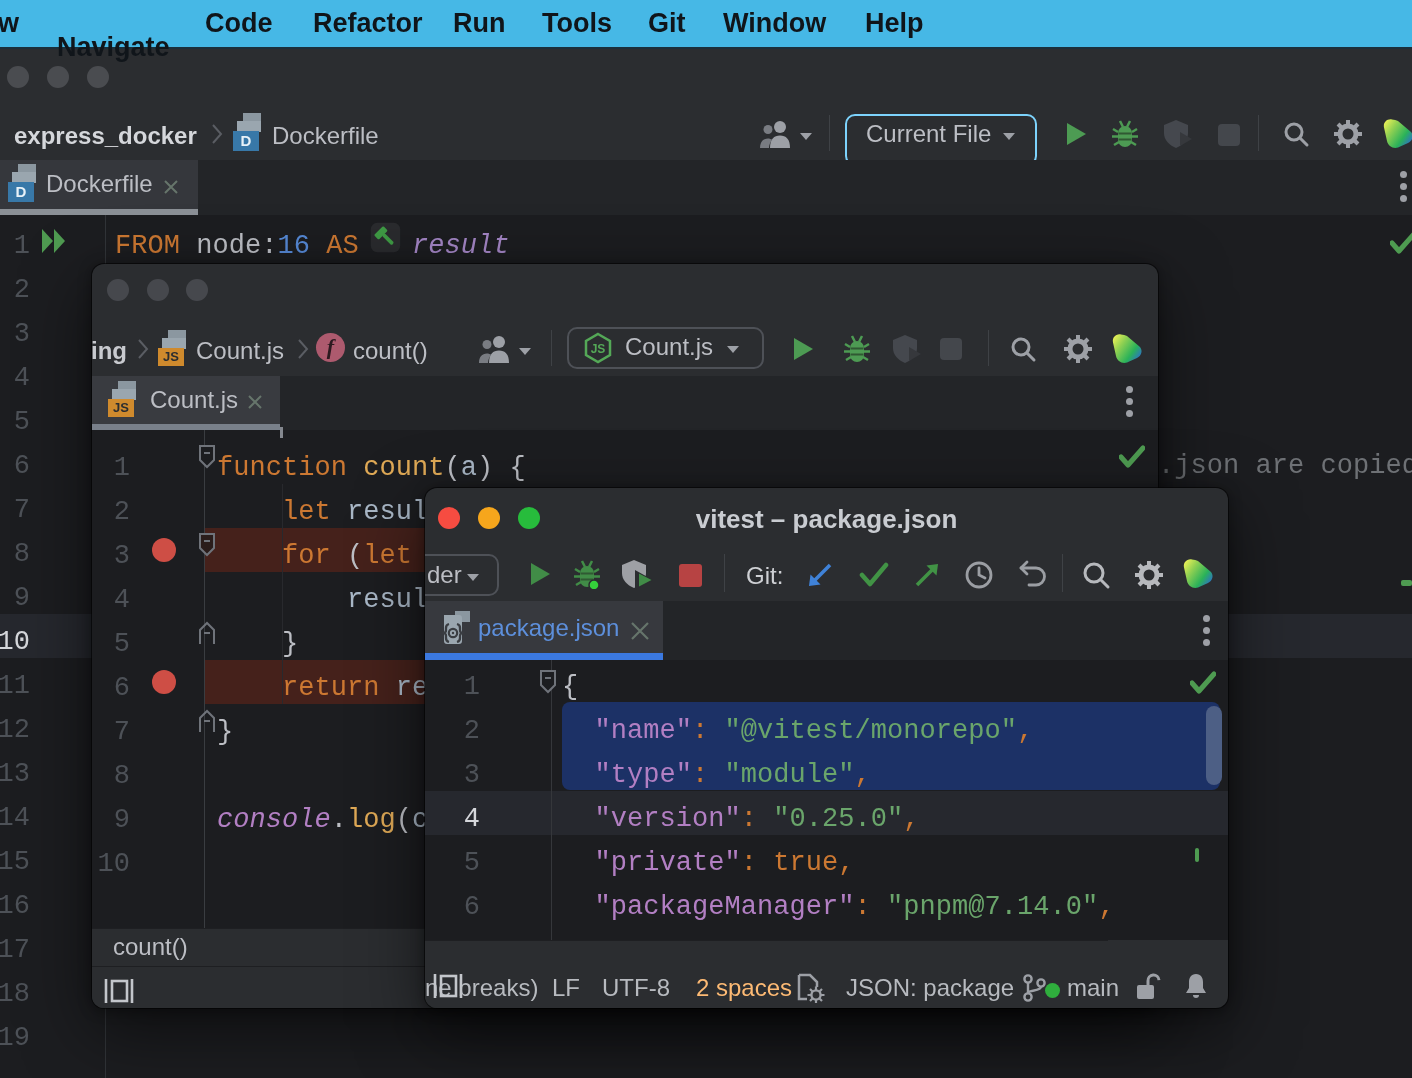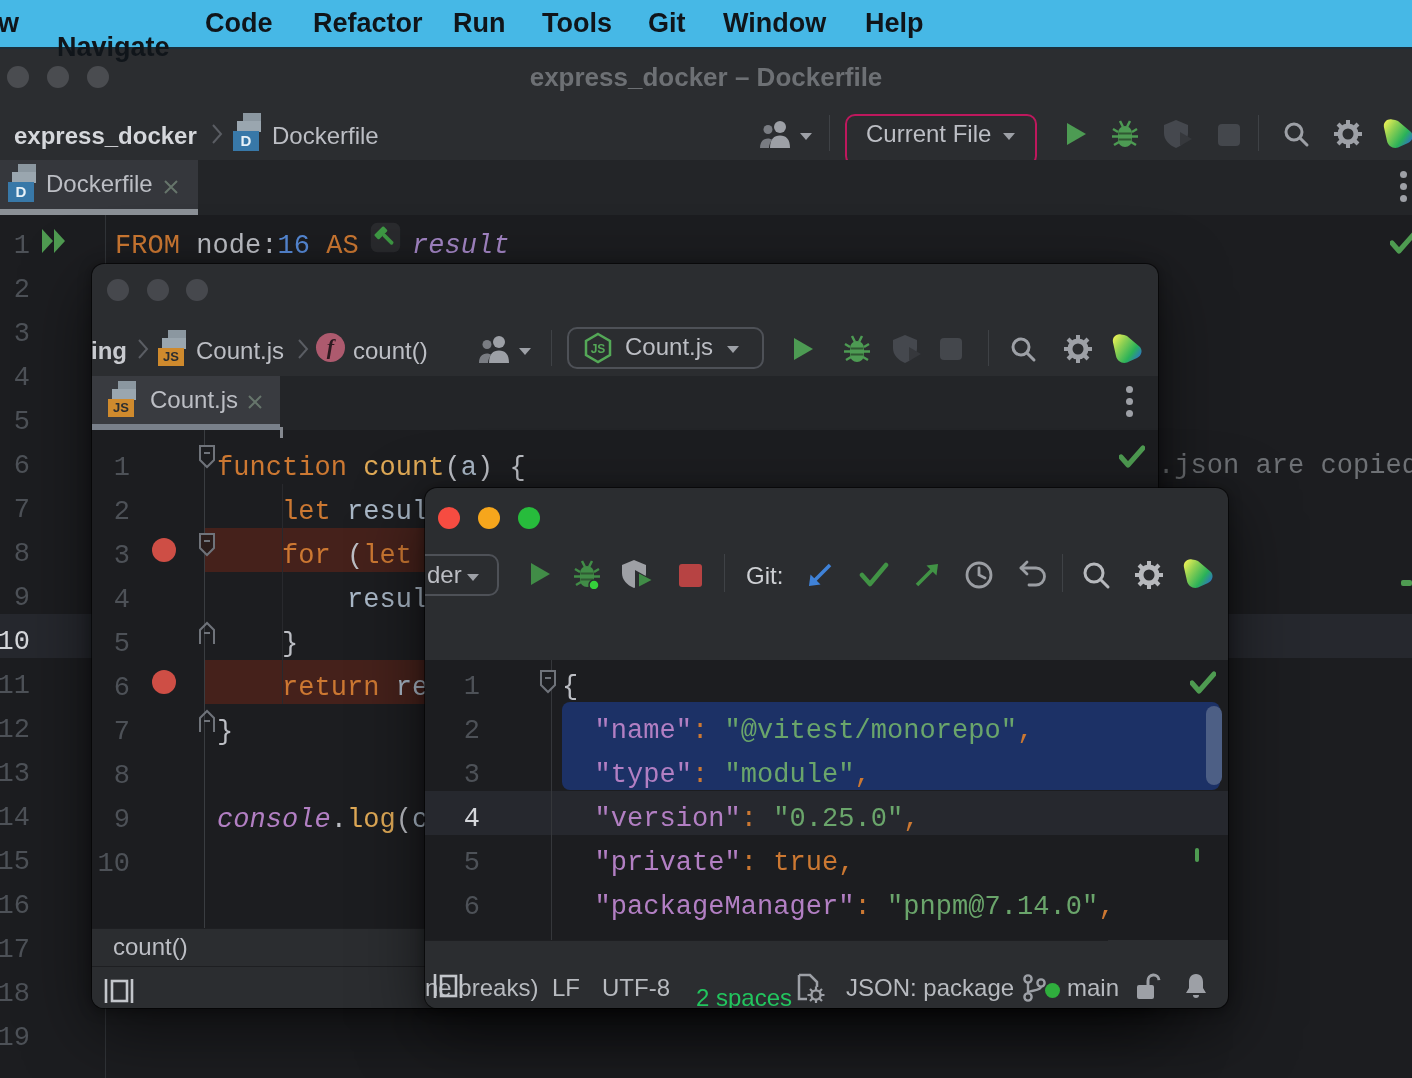--- a/index.html
+++ b/index.html
@@ -23,21 +23,20 @@
 </head>
 <body>
 
 <div class="abs" id="backwin" style="left:0; top:47px; width:1412px; height:1031px; background:#2b2d30;">
 
   <div class="abs lights" style="left:7px; top:19px;">
     <span style="left:0; background:#4a4c50;"></span>
     <span style="left:40px; background:#4a4c50;"></span>
     <span style="left:80px; background:#4a4c50;"></span>
   </div>
-  <div class="abs ui" style="left:0; width:1412px; top:15px; text-align:center; font-weight:bold; font-size:26px; color:#6d7074;">express_docker – Dockerfile</div>
 
   <div class="abs" id="back-toolbar" style="left:0; top:58px; width:1412px; height:55px;">
     <div class="abs ui" style="left:14px; top:17px; font-weight:bold; color:#d5d7db;">express_docker</div>
     <svg class="abs" style="left:210px; top:18px;" width="14" height="22" viewBox="0 0 14 22">
         <path d="M3 2 L11 11 L3 20" stroke="#5a5d63" stroke-width="2" fill="none"></path>
       </svg>
     <div class="abs" style="left:233px; top:8px;">
       <div class="abs" style="left:10px; top:0; width:18px; height:11px; background:#8b97a0;"></div>
       <div class="abs" style="left:4px; top:8px; width:24px; height:11px; background:#9aa6af;"></div>
       <div class="abs" style="left:0; top:18px; width:26px; height:20px; background:#3878a8; color:#e8f2f8; font-size:15px; font-weight:bold; text-align:center; line-height:20px; font-family:'Liberation Sans';">D</div>
@@ -46,21 +45,21 @@
     <svg class="abs" style="left:758px; top:14px;" width="40" height="30" viewBox="0 0 40 30">
       <circle cx="22" cy="8" r="6" fill="#9da0a6"></circle>
       <path d="M12 29 C12 20 16 16.5 22 16.5 C28 16.5 32 20 32 29 Z" fill="#9da0a6"></path>
       <circle cx="10" cy="10.5" r="4.5" fill="#797c82"></circle>
       <path d="M2 29 C2 23 5 19.5 10 19.5 C11.5 19.5 13 20 14.2 21 C12.2 23.2 11 26 11 29 Z" fill="#797c82"></path>
     </svg>
     <svg class="abs" style="left:798px; top:26px;" width="16" height="10" viewBox="0 0 16 10">
         <path d="M2 2 L8 9 L14 2 Z" fill="#9da0a6"></path>
       </svg>
     <div class="abs" style="left:829px; top:10px; width:1px; height:36px; background:#3f4246;"></div>
-    <div class="abs" style="left:845px; top:9px; width:192px; height:52px; border:2px solid #be185d; border-radius:10px;">
+    <div class="abs" style="left:845px; top:9px; width:192px; height:52px; border:2px solid #7dd3fc; border-radius:10px;">
       <div class="abs ui" style="left:19px; top:4px;">Current File</div>
       <svg class="abs" style="left:154px; top:15px;" width="16" height="10" viewBox="0 0 16 10">
           <path d="M2 2 L8 9 L14 2 Z" fill="#9da0a6"></path>
         </svg>
     </div>
     <svg class="abs" style="left:1063px; top:16px;" width="26" height="26" viewBox="0 0 26 26">
         <path d="M4 2 L23 13 L4 24 Z" fill="#4d9b53"></path>
       </svg>
     <svg class="abs" style="left:1110px; top:14px;" width="30" height="30" viewBox="0 0 30 30">
       <path d="M10 2 L13 8 M20 2 L17 8" stroke="#4d9b53" stroke-width="2.5"></path>
@@ -337,20 +336,21 @@
     </svg>
   </div>
 </div>
 
 <div class="win" id="frontwin" style="left:425px; top:488px; width:803px; height:520px;">
   <div class="abs lights" style="left:13px; top:19px;">
     <span style="left:0; background:#f64c41;"></span>
     <span style="left:40px; background:#f6a61c;"></span>
     <span style="left:80px; background:#27bc3c;"></span>
   </div>
+  <div class="abs ui" style="left:0; width:803px; top:16px; text-align:center; font-weight:bold; font-size:26px; color:#c9ccd1;">vitest – package.json</div>
 
   <div class="abs" id="front-toolbar" style="left:0; top:57px; width:803px; height:56px;">
     <div class="abs" style="left:-30px; top:9px; width:104px; height:42px; border:2px solid #4e5157; border-radius:10px;">
       <div class="abs ui" style="left:30px; top:5px;">der</div>
       <svg class="abs" style="left:68px; top:16px;" width="16" height="10" viewBox="0 0 16 10">
           <path d="M2 2 L8 9 L14 2 Z" fill="#9da0a6"></path>
         </svg>
     </div>
     <svg class="abs" style="left:102px; top:16px;" width="26" height="26" viewBox="0 0 26 26">
         <path d="M4 2 L23 13 L4 24 Z" fill="#418c47"></path>
@@ -406,20 +406,41 @@
             <stop offset="0" stop-color="#e8ef57"></stop>
             <stop offset="0.3" stop-color="#8fd052"></stop>
             <stop offset="0.68" stop-color="#2ab259"></stop>
             <stop offset="1" stop-color="#2e66d8"></stop>
           </linearGradient>
         </defs>
       <path d="M10 1.5 C5 0.5 1 4.5 2 9.5 L5 23 C6 28 11 31 16 29.5 L26 25 C30.5 23 32 17.5 29 14 L16 3 C14.5 2 12 2 10 1.5 Z" fill="url(#ws3)"></path>
     </svg>
   </div>
 
+  <div class="abs" style="left:0; top:113px; width:803px; height:59px; background:#232528;">
+    <div class="abs" style="left:0; top:0; width:238px; height:59px; background:#37393e;"></div>
+    <div class="abs" style="left:0; top:52px; width:238px; height:7px; background:#3b79e0;"></div>
+    <svg class="abs" id="json-icon-tab" style="left:15px; top:9px;" width="34" height="36" viewBox="0 0 34 36">
+      <rect x="15" y="1" width="15" height="11" fill="#8b97a0"></rect>
+      <path d="M4 5 H19 a3 3 0 0 1 3 3 V31 a3 3 0 0 1 -3 3 H7 a3 3 0 0 1 -3 -3 Z" fill="#9aa6af"></path>
+      <path d="M9 14 a4 4 0 0 0 -3 4 v2 a3 3 0 0 1 -2 3 a3 3 0 0 1 2 3 v2 a4 4 0 0 0 3 4" fill="none" stroke="#3a3d42" stroke-width="2.3"></path>
+      <path d="M17 14 a4 4 0 0 1 3 4 v2 a3 3 0 0 0 2 3 a3 3 0 0 0 -2 3 v2 a4 4 0 0 1 -3 4" fill="none" stroke="#3a3d42" stroke-width="2.3"></path>
+      <circle cx="13" cy="23" r="4.2" fill="none" stroke="#3a3d42" stroke-width="2.2"></circle>
+      <circle cx="13" cy="23" r="1.2" fill="#3a3d42"></circle>
+    </svg>
+    <div class="abs ui" style="left:53px; top:13px; color:#5d8fdb;">package.json</div>
+    <svg class="abs" id="front-tab-x" style="left:203px; top:18px;" width="24" height="24" viewBox="0 0 24 24">
+        <path d="M4 4 L20 20 M20 4 L4 20" stroke="#66756b" stroke-width="2.2"></path>
+      </svg>
+    <div class="abs" id="front-kebab" style="left:778px; top:14px;">
+      <div style="width:7px;height:7px;border-radius:50%;background:#9da0a6;margin-bottom:5px;"></div>
+      <div style="width:7px;height:7px;border-radius:50%;background:#9da0a6;margin-bottom:5px;"></div>
+      <div style="width:7px;height:7px;border-radius:50%;background:#9da0a6;"></div>
+    </div>
+  </div>
 
   <div class="abs" style="left:0; top:172px; width:803px; height:280px; background:#1c1d20;">
 
     <div class="abs" style="left:0; top:131px; width:803px; height:44px; background:#26282e;"></div>
 
     <div class="abs" style="left:137px; top:42px; width:658px; height:88px; background:#1c3166; border-radius:8px;"></div>
 
     <div class="abs" style="left:126px; top:0; width:1px; height:280px; background:#35373b;"></div>
 
     <div class="abs mono gut" style="left:7px; top:5px; width:48px;">1
@@ -452,21 +473,21 @@
 
   <div class="abs" id="front-status" style="left:0; top:452px; width:683px; height:68px; background:#2b2d30; border-top:1px solid #1e1f22;">
     <div class="abs ui" style="left:0px; top:33px; color:#b7babf;">ne breaks)</div>
     <svg class="abs" style="left:8px; top:32px;" width="30" height="26" viewBox="0 0 30 26">
       <path d="M2 1 V25" stroke="#c3c6cb" stroke-width="2.6"></path>
       <rect x="8" y="3" width="15" height="20" fill="none" stroke="#c3c6cb" stroke-width="2.6"></rect>
       <path d="M28 1 V25" stroke="#c3c6cb" stroke-width="2.6"></path>
     </svg>
     <div class="abs ui" style="left:127px; top:33px; color:#b7babf;">LF</div>
     <div class="abs ui" style="left:177px; top:33px; color:#b7babf;">UTF-8</div>
-    <div class="abs ui" style="left:271px; top:43px; color:#22c55e;">2 spaces</div>
+    <div class="abs ui" style="left:271px; top:33px; color:#fdba74;">2 spaces</div>
     <svg class="abs" style="left:370px; top:32px;" width="30" height="30" viewBox="0 0 30 30">
       <path d="M4 2 H15 L22 9 V14 M4 2 V26 H12" fill="none" stroke="#9da0a6" stroke-width="2.5"></path>
       <g stroke="#9da0a6" stroke-width="2.2">
           <path d="M21 13.5 V17 M21 27 V30.5 M12.5 22 H16 M26 22 H29.5 M15 16 L17.5 18.5 M27 28 L24.5 25.5 M15 28 L17.5 25.5 M27 16 L24.5 18.5"></path>
         </g>
       <circle cx="21" cy="22" r="4.6" fill="#2b2d30" stroke="#9da0a6" stroke-width="2.4"></circle>
     </svg>
     <div class="abs ui" style="left:421px; top:33px; color:#b7babf;">JSON: package</div>
     <svg class="abs" style="left:596px; top:32px;" width="26" height="30" viewBox="0 0 26 30">
       <circle cx="7" cy="6" r="3.6" fill="none" stroke="#9da0a6" stroke-width="2.4"></circle>

